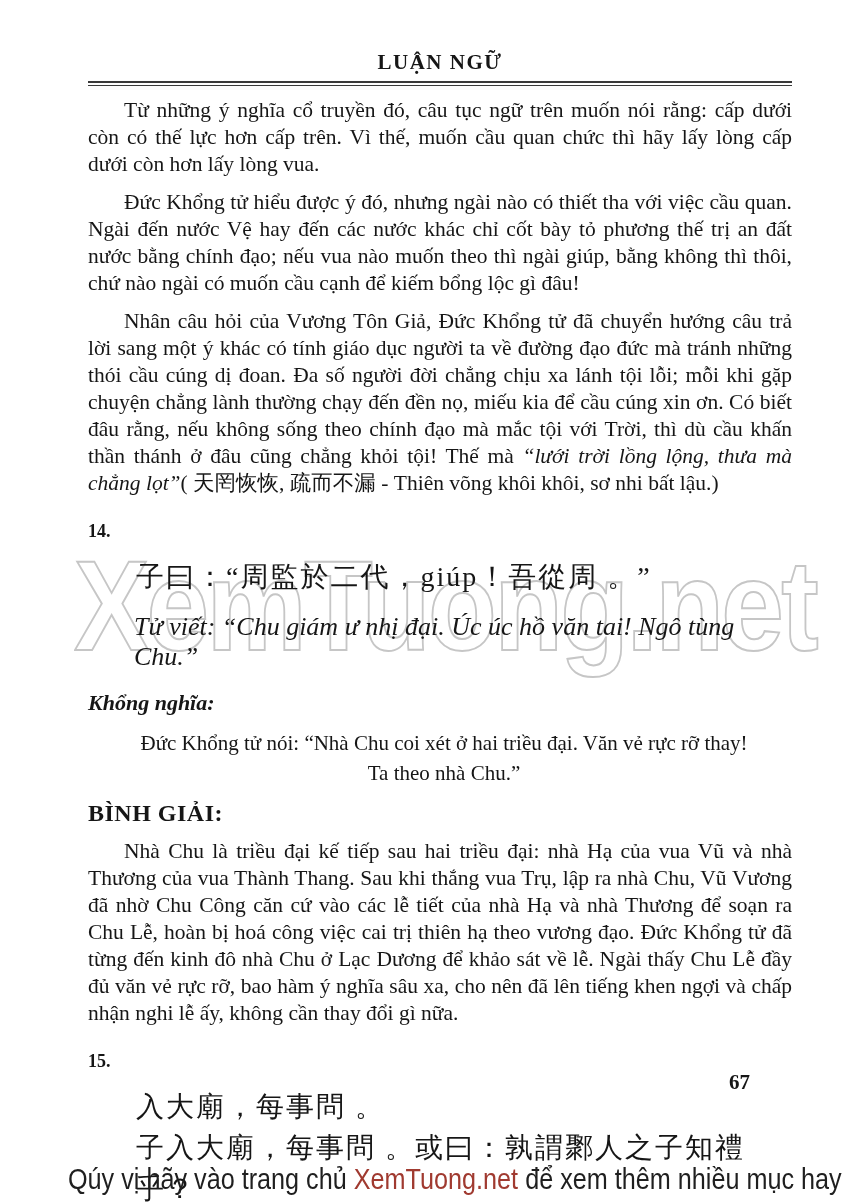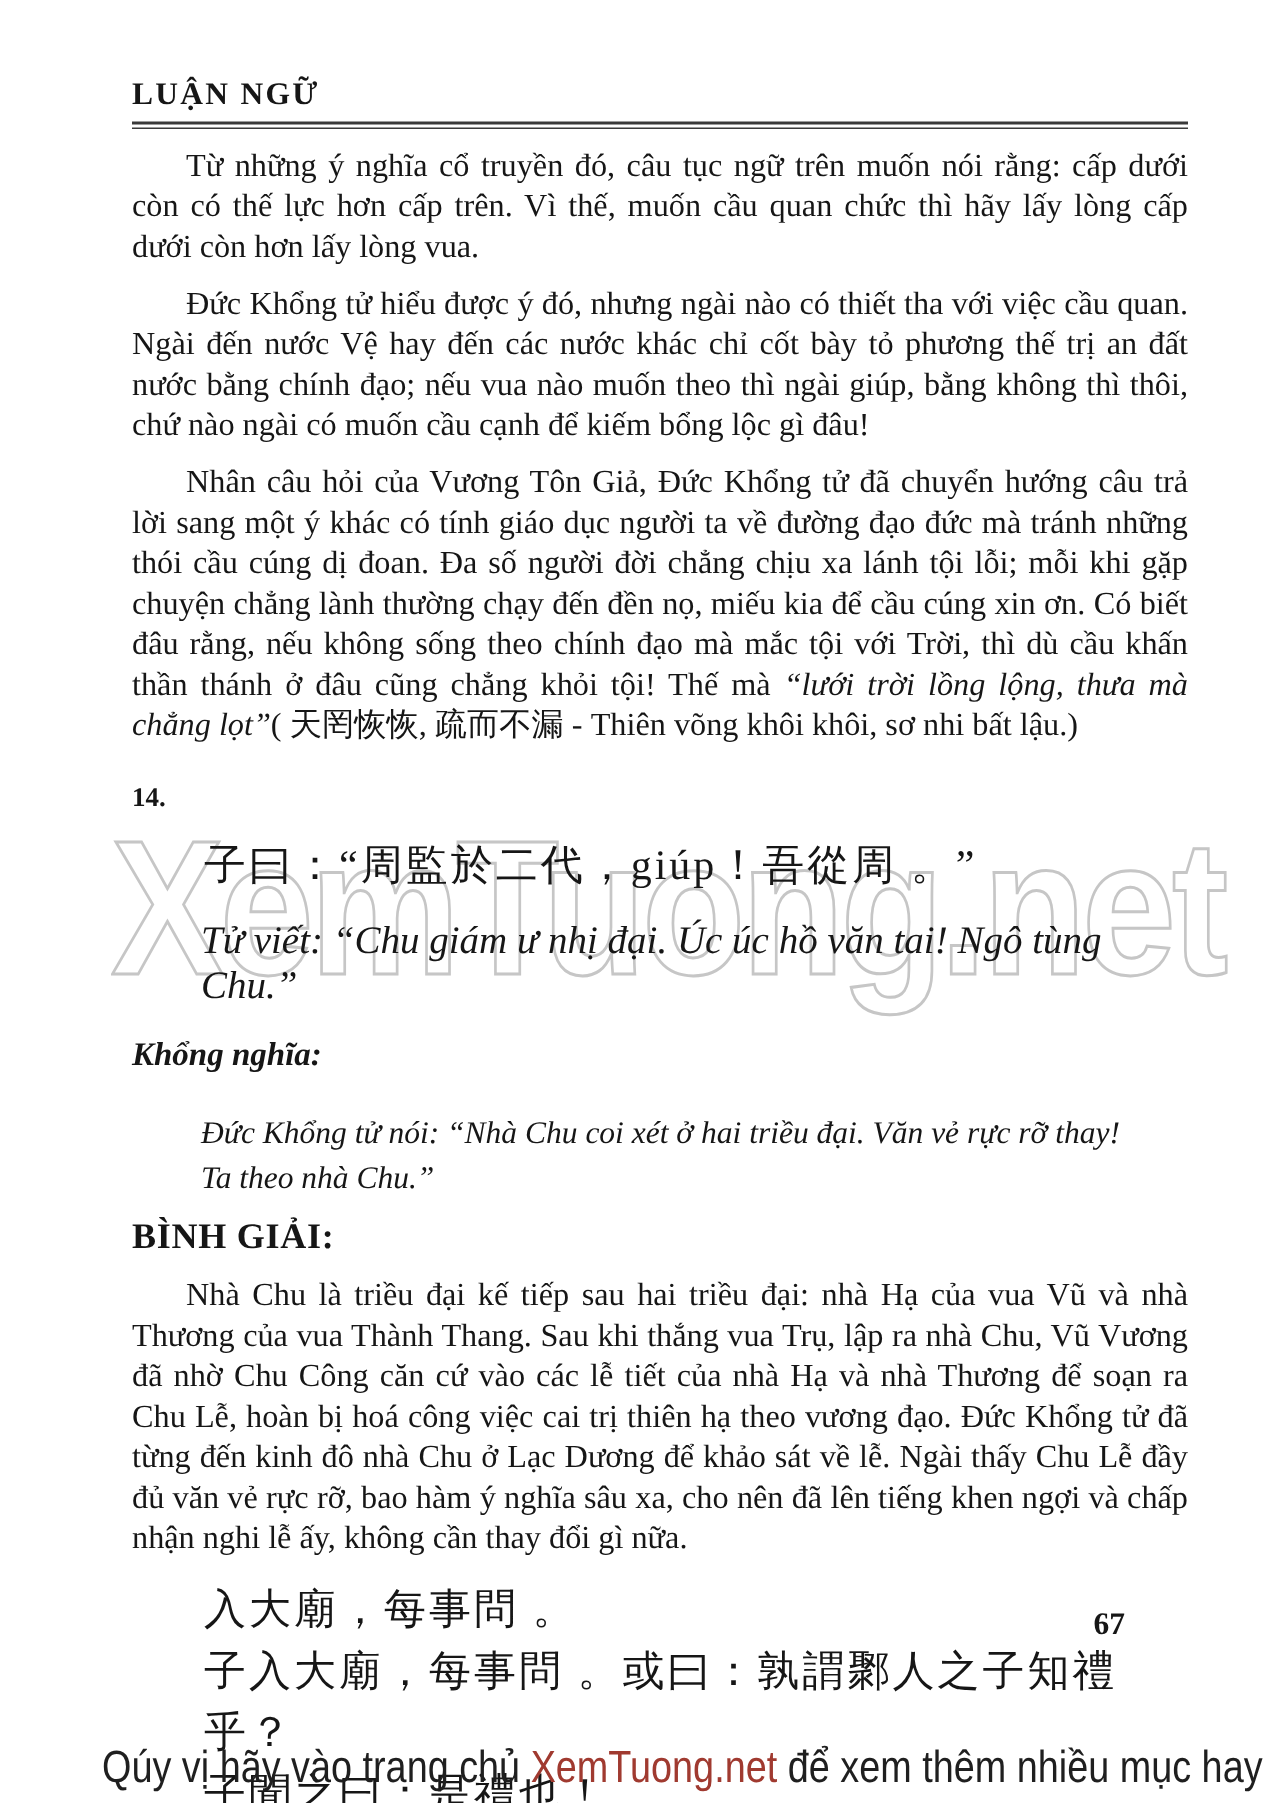--- a/index.html
+++ b/index.html
@@ -27,21 +27,21 @@
     transform: scaleX(0.88);
     transform-origin: left top;
     white-space: nowrap;
   }
   .content {
     position: relative;
     z-index: 1;
     padding: 50px 58px 0 88px;
   }
   .header-title {
-    text-align: left;
+    text-align: center;
     font-weight: bold;
     font-size: 21px;
     letter-spacing: 1.5px;
   }
   .header-rule {
     margin-top: 6px;
     height: 2px;
     border-top: 2px solid #3a3a3a;
     border-bottom: 1px solid #3a3a3a;
   }
@@ -68,25 +68,24 @@
     font-size: 26px;
     margin: 16px 0 0 46px;
   }
   .label-bold-italic {
     font-weight: bold;
     font-style: italic;
     font-size: 22px;
     margin-top: 18px;
   }
   .translation {
-    font-style: italic;
     font-size: 21px;
     line-height: 30px;
-    margin: 24px 38px 0 46px;
-    text-align: left;
+    margin: 12px 38px 0 46px;
+    text-align: center;
   }
   .label-bold {
     font-weight: bold;
     font-size: 24px;
     letter-spacing: 0.5px;
     margin-top: 12px;
   }
   .chinese-block {
     margin: 14px 0 0 48px;
   }
@@ -144,20 +143,21 @@
     <div class="translit">Tử viết: “Chu giám ư nhị đại. Úc úc hồ văn tai! Ngô tùng Chu.”</div>
 
     <div class="label-bold-italic">Khổng nghĩa:</div>
 
     <div class="translation">Đức Khổng tử nói: “Nhà Chu coi xét ở hai triều đại. Văn vẻ rực rỡ thay! Ta theo nhà Chu.”</div>
 
     <div class="label-bold">BÌNH GIẢI:</div>
 
     <p class="body-para">Nhà Chu là triều đại kế tiếp sau hai triều đại: nhà Hạ của vua Vũ và nhà Thương của vua Thành Thang. Sau khi thắng vua Trụ, lập ra nhà Chu, Vũ Vương đã nhờ Chu Công căn cứ vào các lễ tiết của nhà Hạ và nhà Thương để soạn ra Chu Lễ, hoàn bị hoá công việc cai trị thiên hạ theo vương đạo. Đức Khổng tử đã từng đến kinh đô nhà Chu ở Lạc Dương để khảo sát về lễ. Ngài thấy Chu Lễ đầy đủ văn vẻ rực rỡ, bao hàm ý nghĩa sâu xa, cho nên đã lên tiếng khen ngợi và chấp nhận nghi lễ ấy, không cần thay đổi gì nữa.</p>
 
+    <div class="section-number">15.</div>
 
     <div class="chinese-block">
       <div class="cline">入大廟，每事問 。</div>
       <div class="cline">子入大廟，每事問 。或曰：孰謂鄹人之子知禮乎？</div>
       <div class="cline">子聞之曰：是禮也！</div>
     </div>
 
   </div>
 
   <div class="page-number">67</div>

